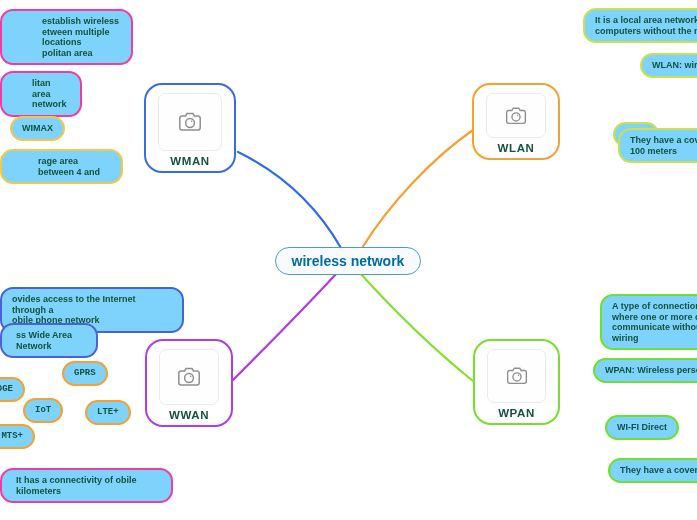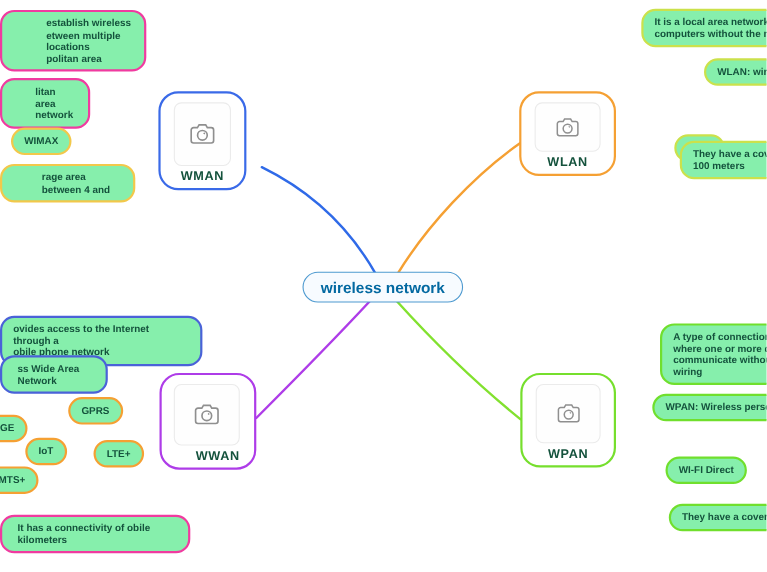--- a/index.html
+++ b/index.html
@@ -8,30 +8,30 @@
     font-family:"Liberation Sans",sans-serif;
   }
   .links{position:absolute;left:0;top:0;width:697px;height:520px;}
   .links path{fill:none;stroke-width:2.2;stroke-linecap:round;}
   .lk-wman{stroke:#2f6ae8;}
   .lk-wlan{stroke:#f5a033;}
   .lk-wwan{stroke:#ae3ce8;}
   .lk-wpan{stroke:#82e12f;}
 
   .note{
-    position:absolute;background:#86efac;border:2px solid #8b5cf6;border-radius:13px;
+    position:absolute;background:#7dd3fc;border:2px solid #8b5cf6;border-radius:13px;
     padding:5px 10px;font-size:9px;line-height:10.5px;font-weight:700;color:#14523c;
     white-space:pre-line;box-sizing:border-box;
   }
   .note.pink{border-color:#f03ba0;}
   .note.yellow{border-color:#f2c84b;}
   .note.ygreen{border-color:#cbe14b;}
   .note.green{border-color:#70df2d;}
   .note.indigo{border-color:#4a62d8;}
-  .note.orange{border-color:#f5a033;}
+  .note.orange{border-color:#f5a033;font-family:Liberation Mono, monospace;}
 
   .topic{
     position:absolute;background:#fff;border:2px solid;border-radius:18px;
     box-sizing:border-box;display:flex;flex-direction:column;align-items:center;
     padding:8px 13px 4px;
   }
   .topic.wman{border-color:#3a6ae8;}
   .topic.wlan{border-color:#f5a033;}
   .topic.wwan{border-color:#ae3ce8;}
   .topic.wpan{border-color:#76df2d;}
@@ -54,21 +54,21 @@
 
 <div class="canvas">
 
   <svg class="links" viewBox="0 0 697 520">
     <path class="lk-wman" d="M 238 152 C 285 175 318 208 341 248"></path>
     <path class="lk-wlan" d="M 473 130 C 430 160 388 206 362 248"></path>
     <path class="lk-wwan" d="M 337 273 C 298 315 263 350 233 380"></path>
     <path class="lk-wpan" d="M 360 273 C 398 315 437 352 473 381"></path>
   </svg>
 
-  <div class="topic wman" style="left:144px;top:83px;width:80px;height:90px;">
+  <div class="topic wman" style="left:144px;top:83px;width:92px;height:90px;">
     <div class="icon-box">
       <svg width="26" height="24" viewBox="0 0 26 24">
         <path d="M8.5 6 L10 3.5 H16 L17.5 6 H21 A2.2 2.2 0 0 1 23.2 8.2 V17.8 A2.2 2.2 0 0 1 21 20 H5 A2.2 2.2 0 0 1 2.8 17.8 V8.2 A2.2 2.2 0 0 1 5 6 Z" fill="none" stroke="#8f8f8f" stroke-width="1.5"></path>
         <circle cx="13" cy="13" r="4.4" fill="none" stroke="#8f8f8f" stroke-width="1.5"></circle>
         <line x1="14.2" y1="10.8" x2="15.2" y2="11.8" stroke="#8f8f8f" stroke-width="1.3"></line>
       </svg>
     </div>
     <div class="topic-label">WMAN</div>
   </div>
 
@@ -76,21 +76,21 @@
     <div class="icon-box">
       <svg width="24" height="22" viewBox="0 0 26 24">
         <path d="M8.5 6 L10 3.5 H16 L17.5 6 H21 A2.2 2.2 0 0 1 23.2 8.2 V17.8 A2.2 2.2 0 0 1 21 20 H5 A2.2 2.2 0 0 1 2.8 17.8 V8.2 A2.2 2.2 0 0 1 5 6 Z" fill="none" stroke="#8f8f8f" stroke-width="1.5"></path>
         <circle cx="13" cy="13" r="4.4" fill="none" stroke="#8f8f8f" stroke-width="1.5"></circle>
         <line x1="14.2" y1="10.8" x2="15.2" y2="11.8" stroke="#8f8f8f" stroke-width="1.3"></line>
       </svg>
     </div>
     <div class="topic-label">WLAN</div>
   </div>
 
-  <div class="topic wwan" style="left:145px;top:339px;width:88px;height:88px;align-items:flex-end;">
+  <div class="topic wwan" style="left:145px;top:339px;width:88px;height:88px;">
     <div class="icon-box">
       <svg width="26" height="24" viewBox="0 0 26 24">
         <path d="M8.5 6 L10 3.5 H16 L17.5 6 H21 A2.2 2.2 0 0 1 23.2 8.2 V17.8 A2.2 2.2 0 0 1 21 20 H5 A2.2 2.2 0 0 1 2.8 17.8 V8.2 A2.2 2.2 0 0 1 5 6 Z" fill="none" stroke="#8f8f8f" stroke-width="1.5"></path>
         <circle cx="13" cy="13" r="4.4" fill="none" stroke="#8f8f8f" stroke-width="1.5"></circle>
         <line x1="14.2" y1="10.8" x2="15.2" y2="11.8" stroke="#8f8f8f" stroke-width="1.3"></line>
       </svg>
     </div>
     <div class="topic-label">WWAN</div>
   </div>
 

